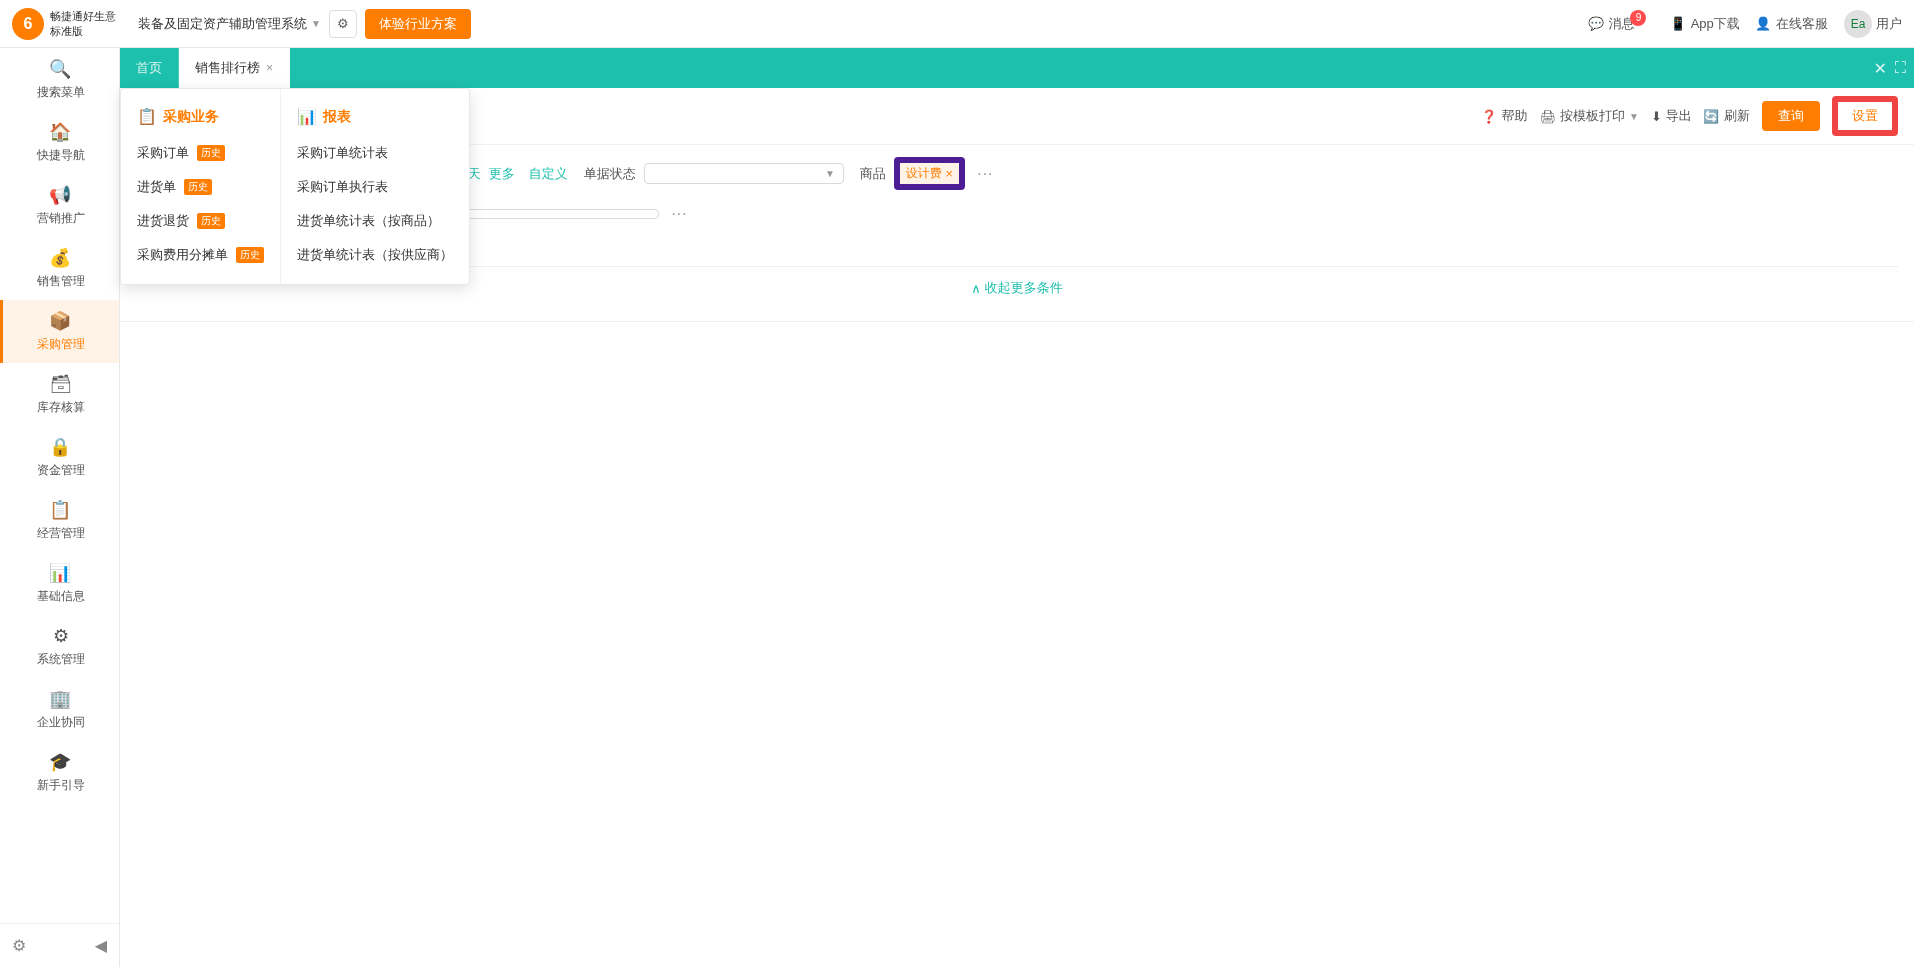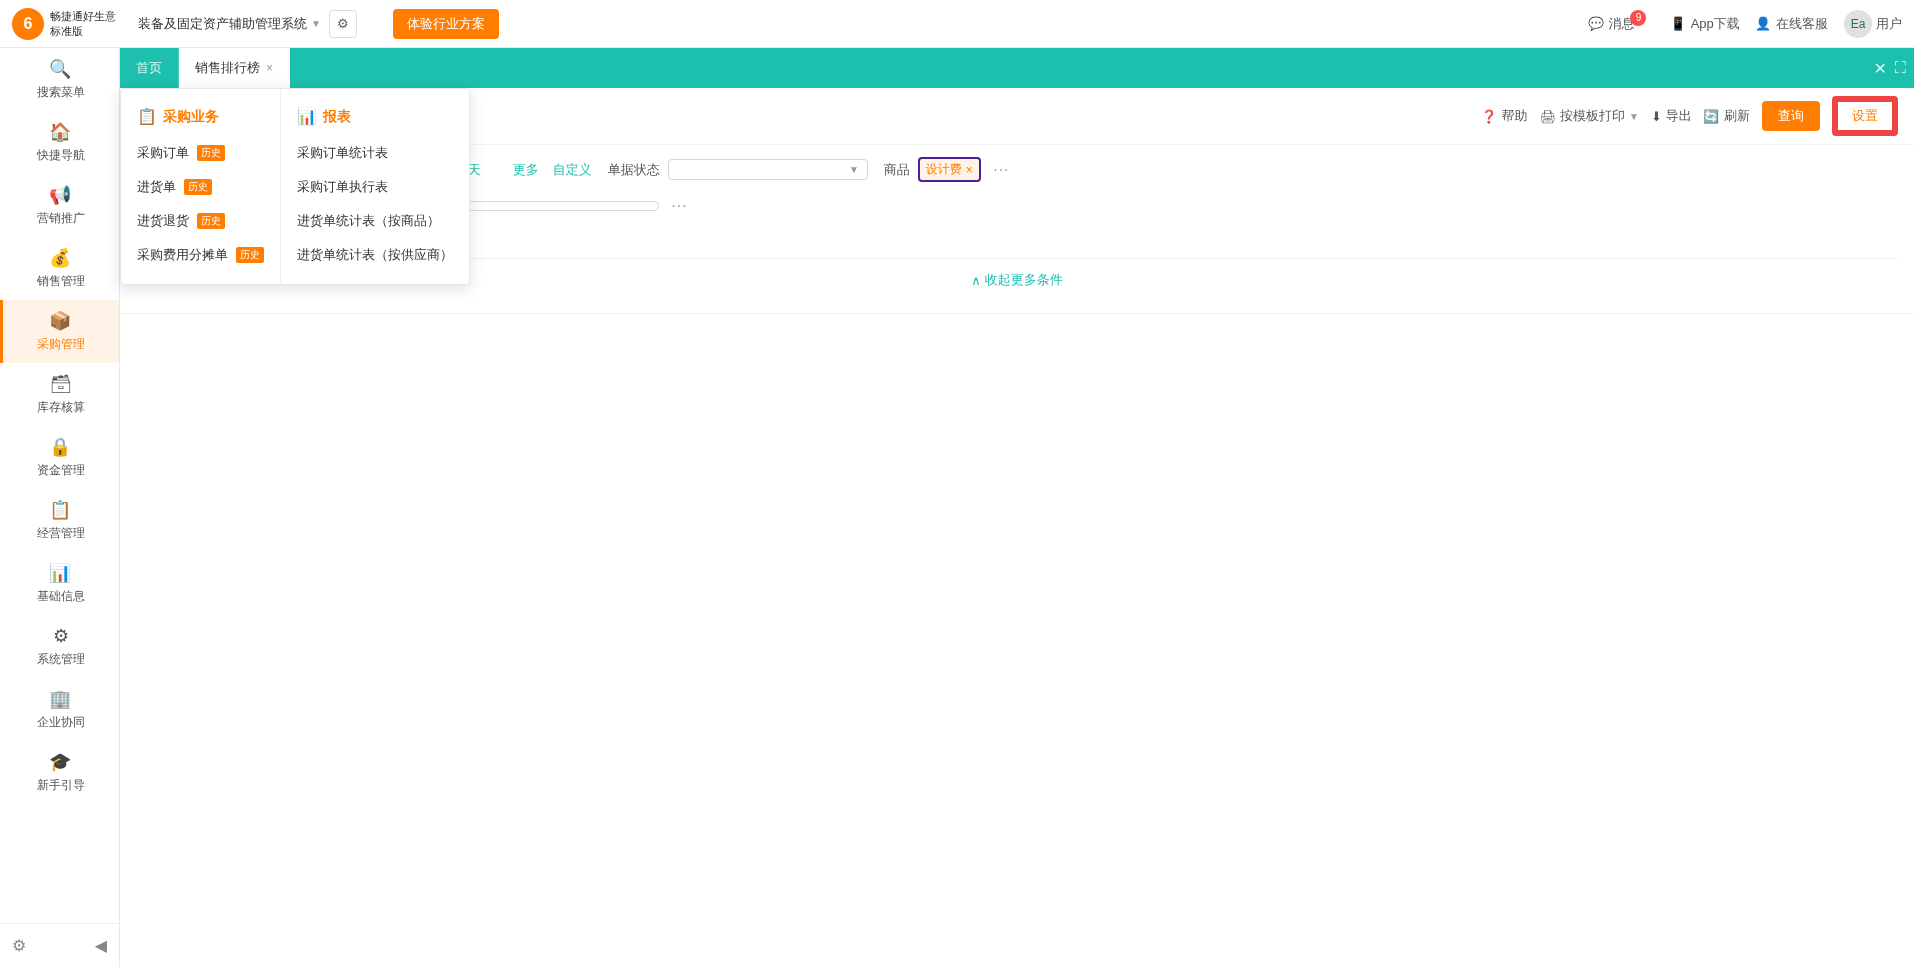--- a/index.html
+++ b/index.html
@@ -51,21 +51,20 @@
       background: #fff;
     }
     .industry-btn {
       background: #ff7d00;
       color: white;
       border: none;
       padding: 6px 14px;
       border-radius: 4px;
       cursor: pointer;
       font-size: 13px;
-      margin-left: 28px;
     }
     .header-right {
       display: flex;
       align-items: center;
       gap: 16px;
     }
     .header-right-item {
       display: flex; align-items: center; gap: 4px;
       color: #555; font-size: 13px; cursor: pointer;
     }
@@ -243,21 +242,21 @@
       border-radius: 4px;
       padding: 4px 8px;
       font-size: 13px;
       color: #333;
       min-width: 160px;
       display: flex; align-items: center; justify-content: space-between;
     }
     .tag-item {
       display: flex; align-items: center; gap: 4px;
       background: #fff3e8;
-      border: 2px solid #4c1d95;
+      border: 6px solid #4c1d95;
       border-radius: 4px;
       padding: 2px 6px;
       font-size: 12px;
       color: #ff7d00;
     }
     .tag-close { cursor: pointer; color: #ff7d00; }
     .collapse-btn {
       display: flex; align-items: center; gap: 4px;
       color: #1dbfad; cursor: pointer; font-size: 13px;
       padding: 4px 8px;
@@ -475,21 +474,21 @@
         <div class="filter-item">
           <span class="filter-label">日期</span>
           <div class="filter-input">
             <span>2024-01-01</span>
           </div>
           <span style="color:#999;">~</span>
           <div class="filter-input">
             <span>2024-12-31</span>
           </div>
           <span style="color:#1dbfad;cursor:pointer;font-size:13px;margin-left:6px;">近7天</span>
-          <span style="color:#1dbfad;cursor:pointer;font-size:13px;margin-left:24px;">更多</span>
+          <span style="color:#1dbfad;cursor:pointer;font-size:13px;margin-left:0;">更多</span>
           <span style="color:#1dbfad;cursor:pointer;font-size:13px;margin-left:6px;">自定义</span>
         </div>
 
         <div class="filter-item">
           <span class="filter-label">单据状态</span>
           <div class="filter-select" style="min-width:200px;">
             <span></span>
             <span style="color:#999;font-size:10px;">▼</span>
           </div>
         </div>

